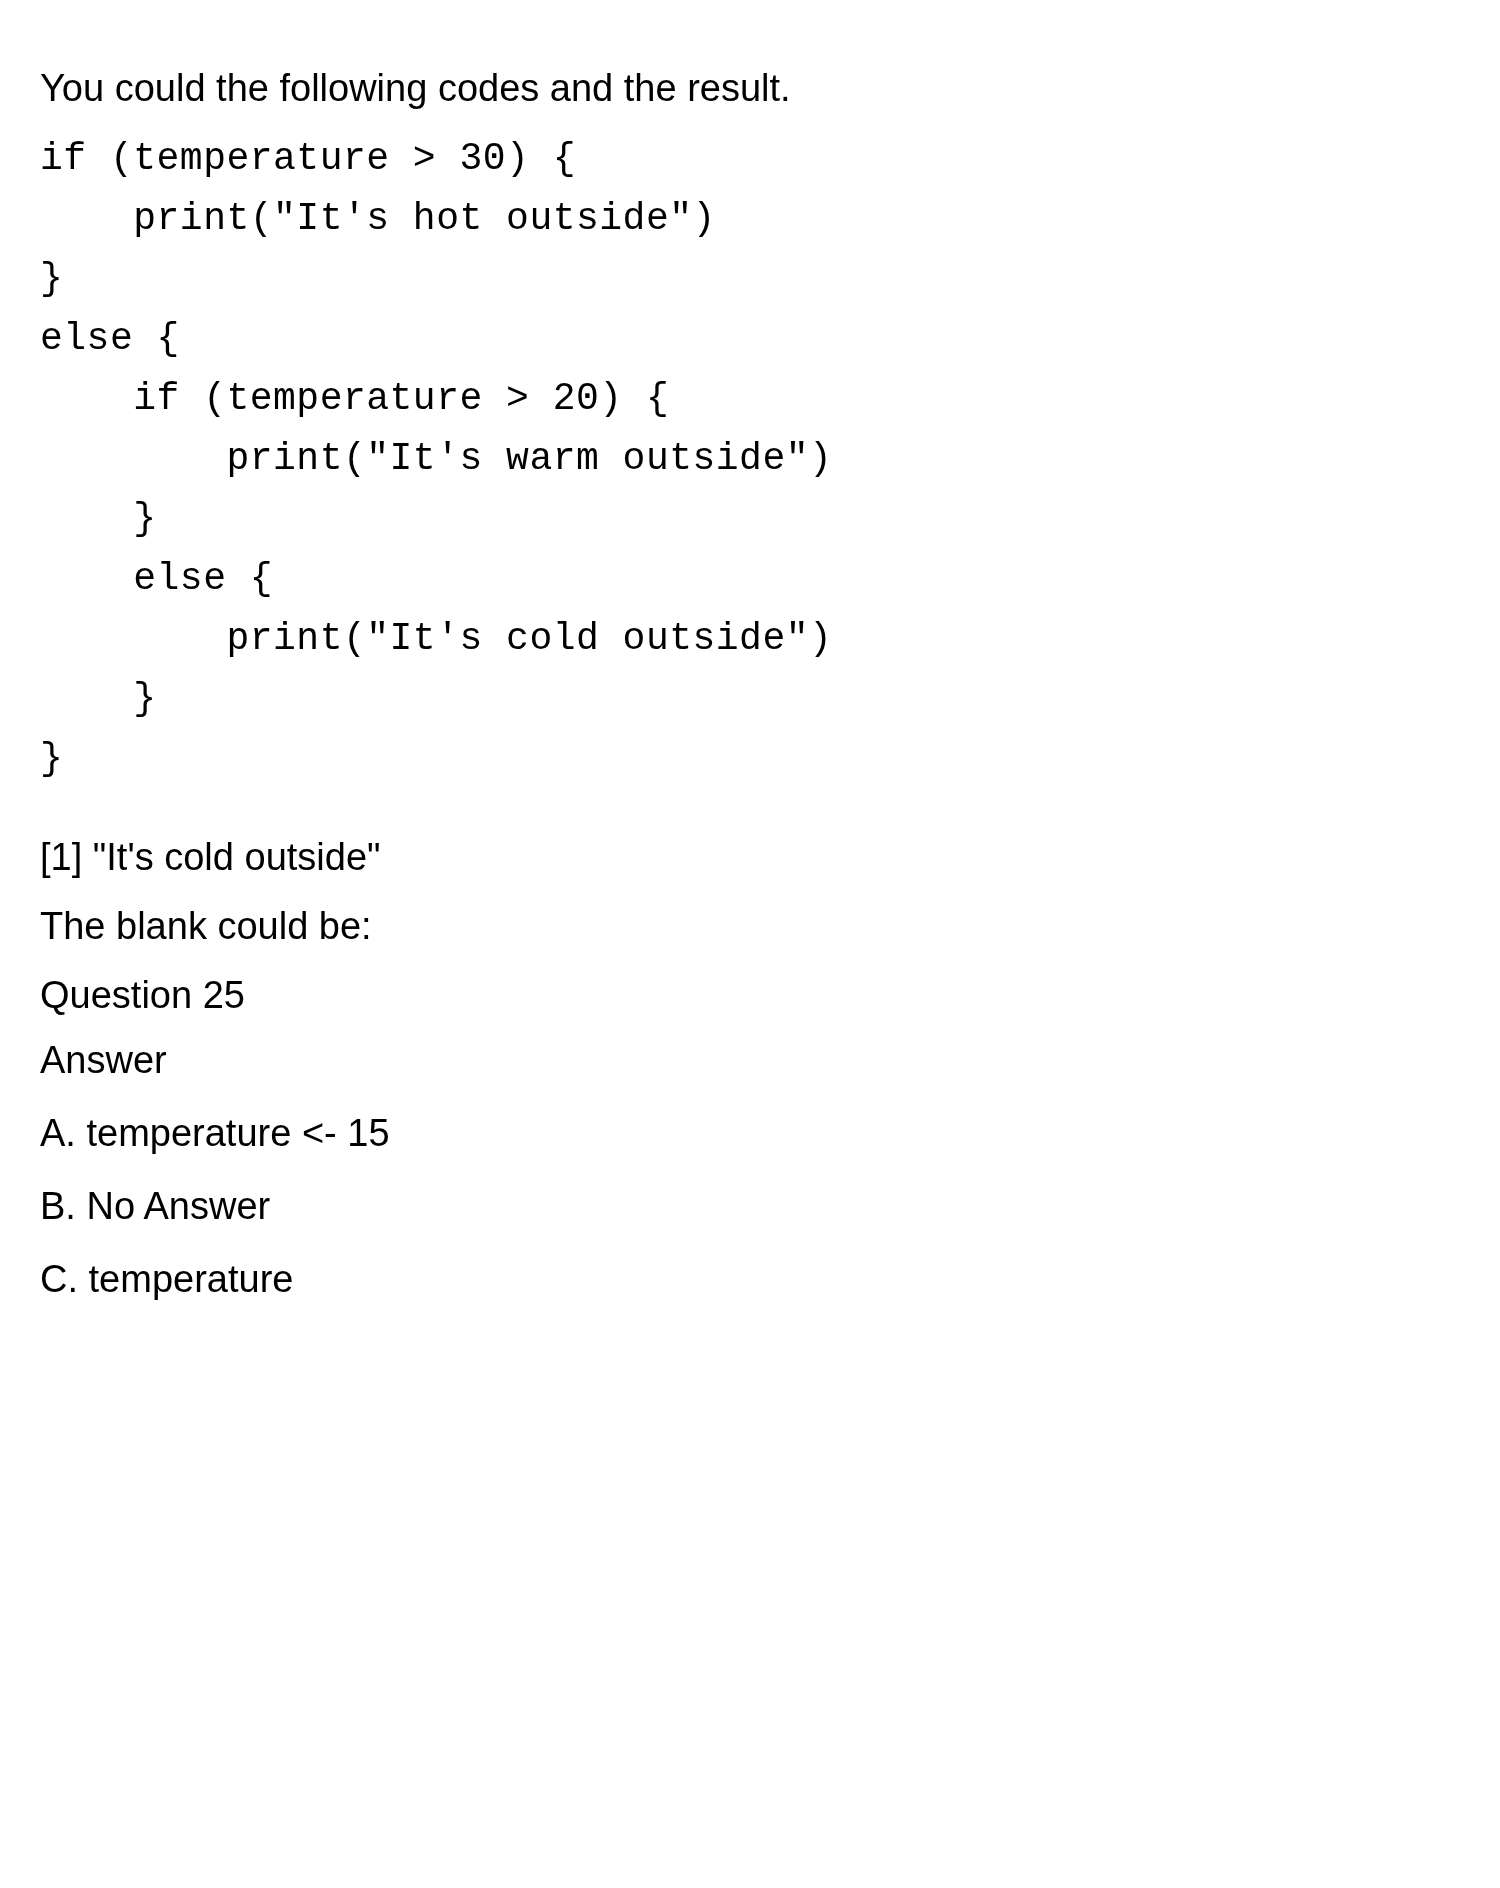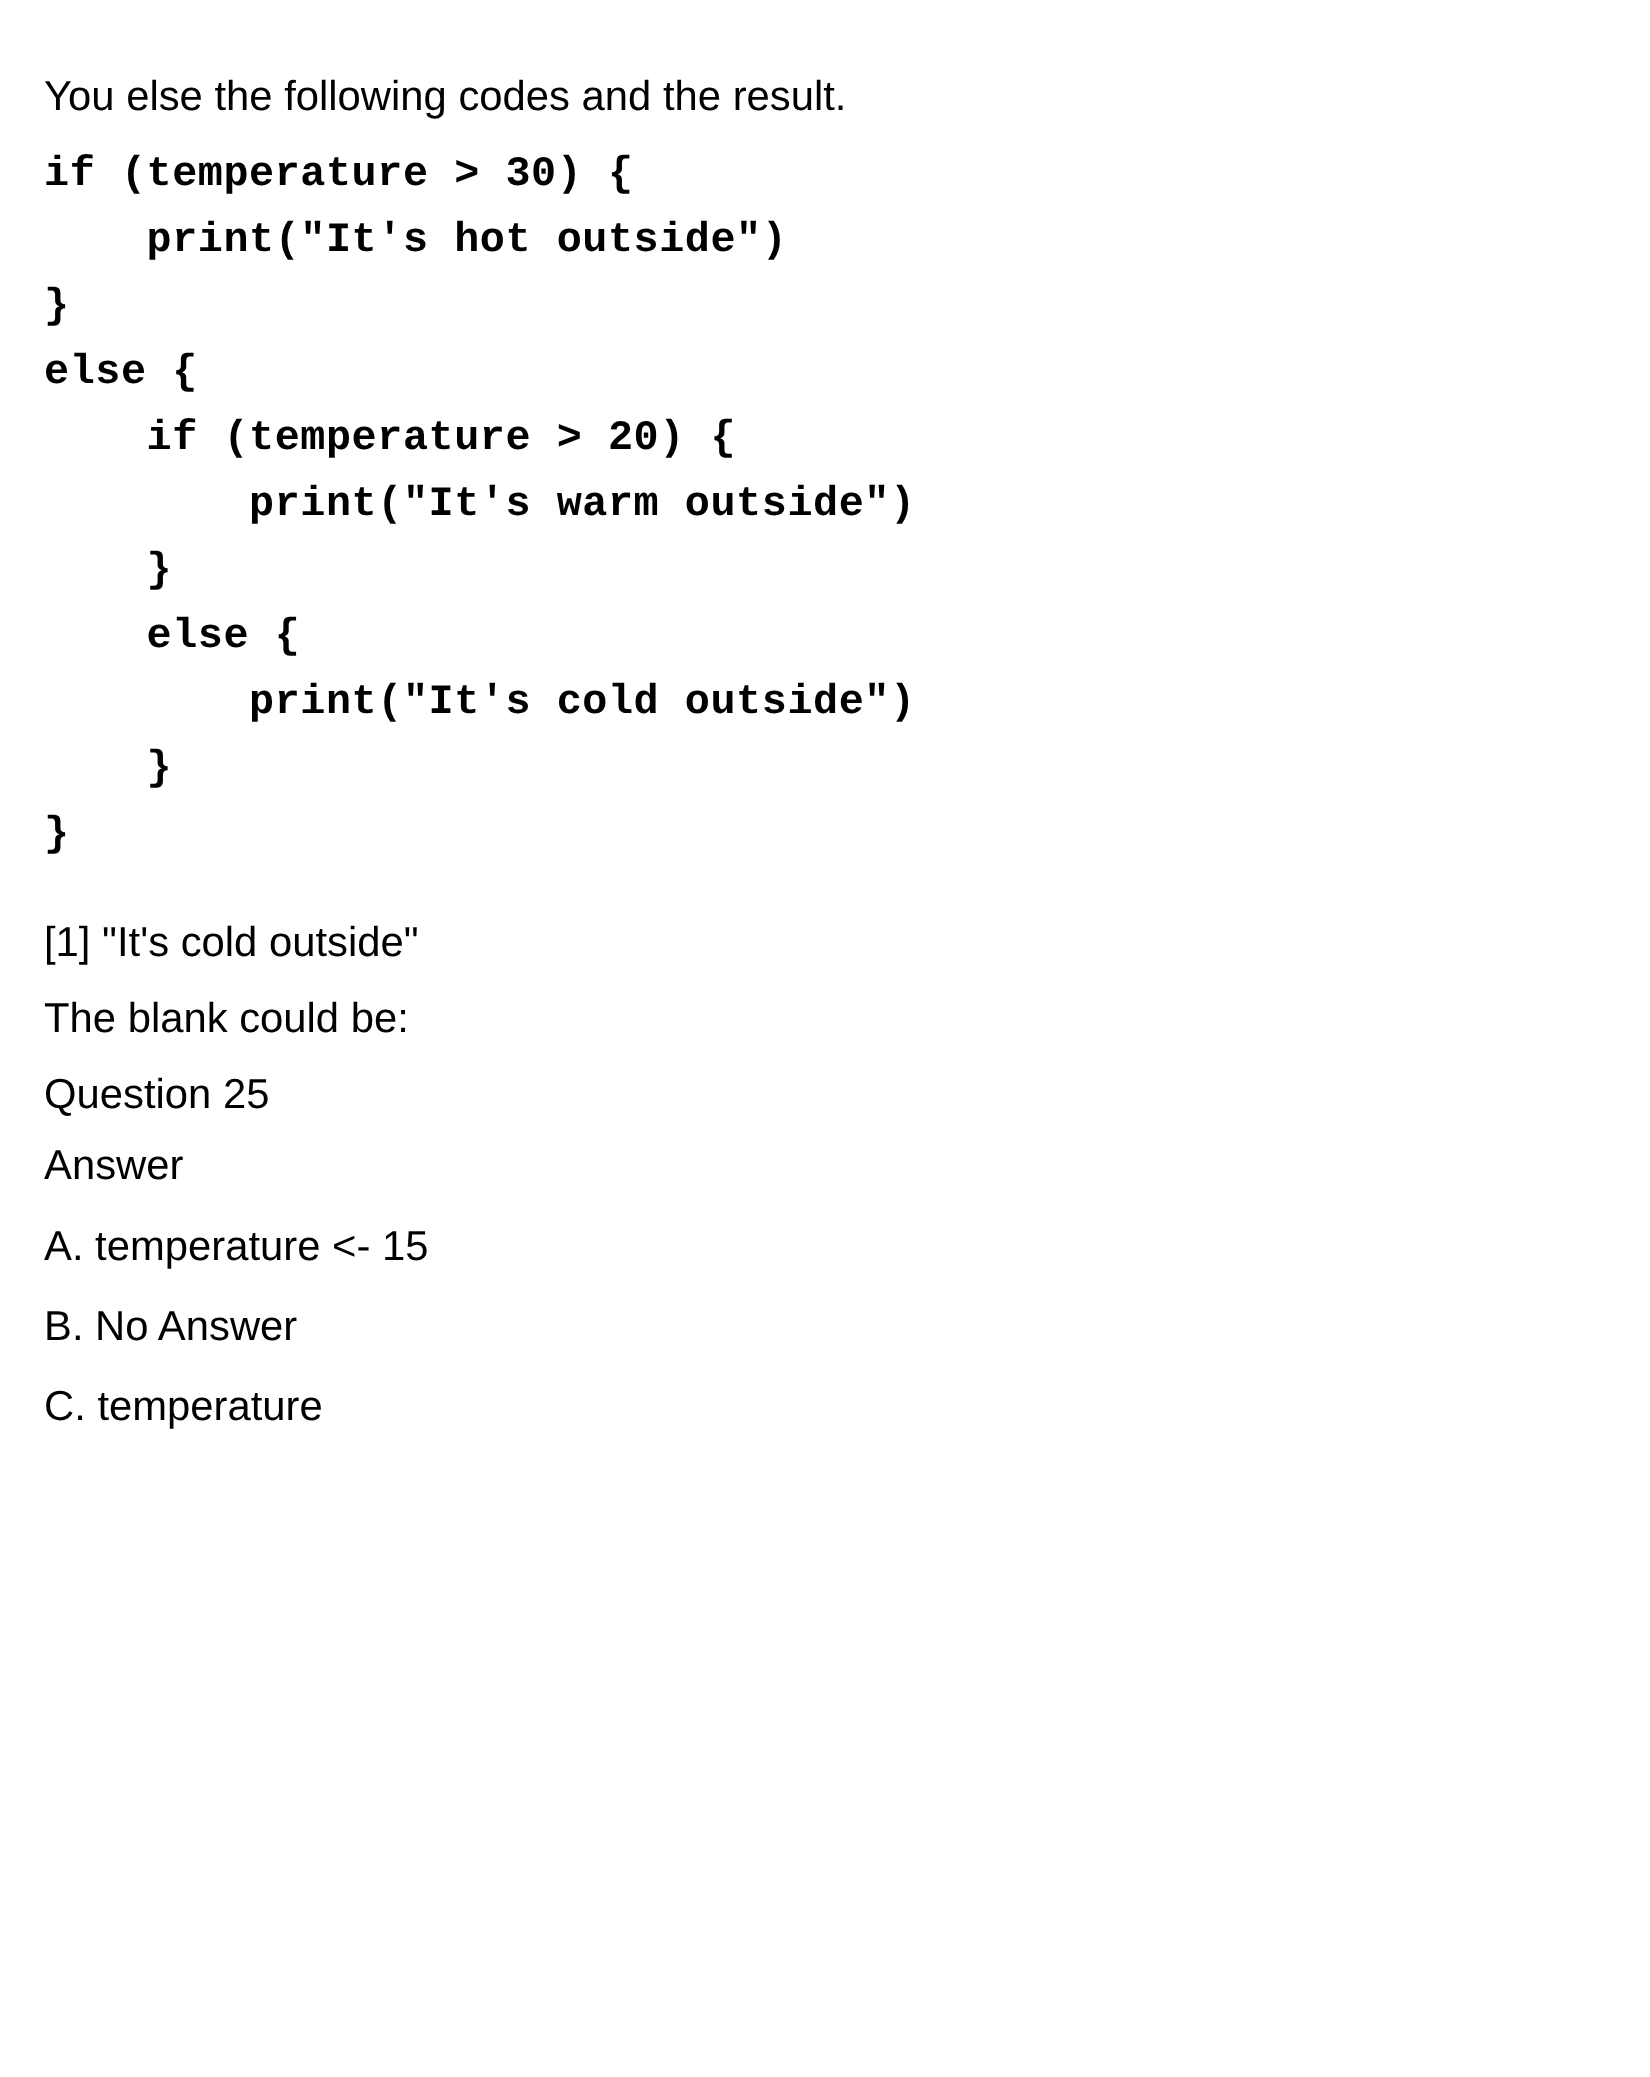--- a/index.html
+++ b/index.html
@@ -19,21 +19,20 @@
       font-weight: 400;
       margin-bottom: 12px;
     }
     .code-block {
       font-family: "Courier New", Courier, monospace;
       font-size: 38px;
       line-height: 1.58;
       letter-spacing: 0.5px;
       white-space: pre;
       margin-bottom: 40px;
-      font-weight: bold;
     }
     .output-line {
       margin-bottom: 12px;
     }
     .prompt-line {
       margin-bottom: 12px;
     }
     .question-number {
       margin-bottom: 8px;
     }
@@ -41,21 +40,21 @@
       margin-bottom: 16px;
     }
     .option {
       margin-bottom: 12px;
       margin-top: 16px;
     }
   </style>
 </head>
 <body>
 
-<div class="intro">You else the following codes and the result.</div>
+<div class="intro">You could the following codes and the result.</div>
 
 <div class="code-block"><span>if (temperature &gt; 30) {</span>
 <span>    print("It's hot outside")</span>
 <span>}</span>
 <span>else {</span>
 <span>    if (temperature &gt; 20) {</span>
 <span>        print("It's warm outside")</span>
 <span>    }</span>
 <span>    else {</span>
 <span>        print("It's cold outside")</span>

